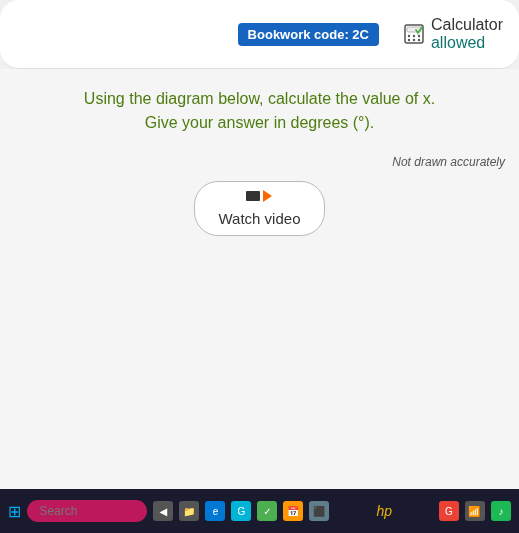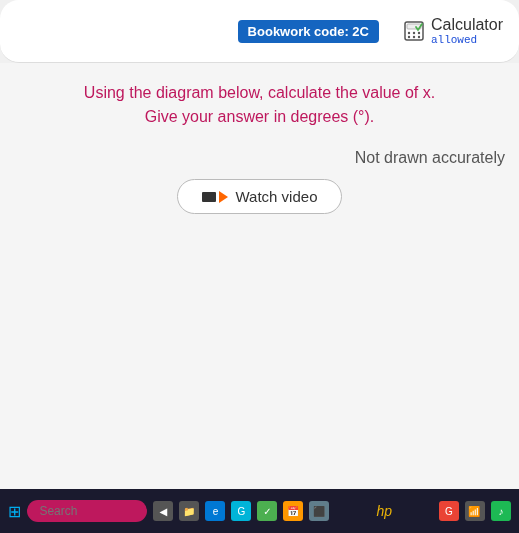--- a/index.html
+++ b/index.html
@@ -45,21 +45,21 @@
       flex: 1;
       background: #f5f5f5;
       display: flex;
       flex-direction: column;
       align-items: center;
       padding: 18px 10px 0 10px;
     }
 
     .question-text {
       font-size: 16px;
-      color: #be185d;
+      color: #4d7c0f;
       text-align: center;
       line-height: 1.5;
       margin-bottom: 20px;
     }
 
     
     .diagram-container {
       position: relative;
       width: 340px;
       height: 250px;
@@ -67,40 +67,42 @@
     }
 
     .diagram-svg {
       position: absolute;
       top: 0;
       left: 0;
     }
 
     .not-drawn {
       text-align: right;
-      font-size: 16px;
+      font-size: 12px;
       color: #555;
+      font-style: italic;
       width: 100%;
       padding-right: 4px;
       margin-bottom: 8px;
     }
 
     
     .watch-video-btn {
       display: flex;
       align-items: center;
       gap: 8px;
       background: #fff;
       border: 1.5px solid #bbb;
       border-radius: 24px;
       padding: 8px 24px;
       font-size: 15px;
       color: #333;
       cursor: pointer;
       margin-top: 4px;
+      flex-direction: column;
     }
     .video-icon {
       display: flex;
       align-items: center;
       gap: 3px;
     }
     .video-rect {
       width: 14px;
       height: 10px;
       background: #333;
@@ -169,21 +171,21 @@
       <circle cx="11" cy="13" r="1.2" fill="#555"></circle>
       <circle cx="16" cy="13" r="1.2" fill="#555"></circle>
       <circle cx="6" cy="17" r="1.2" fill="#555"></circle>
       <circle cx="11" cy="17" r="1.2" fill="#555"></circle>
       <circle cx="16" cy="17" r="1.2" fill="#555"></circle>
 
       <polyline points="13,7 15,10 19,4" fill="none" stroke="#4caf50" stroke-width="1.8" stroke-linecap="round"></polyline>
     </svg>
     <div>
       <div style="font-size:16px;color:#333;">Calculator</div>
-      <div style="font-size:11px;color:#1d4ed8;font-family:Liberation Mono, monospace;">allowed</div>
+      <div style="font-size:16px;color:#0f766e;">allowed</div>
     </div>
   </div>
 </div>
 
 <div class="main-content">
   <div class="question-text">
     <div>Using the diagram below, calculate the value of x.</div>
     <div>Give your answer in degrees (°).</div>
   </div>
 

